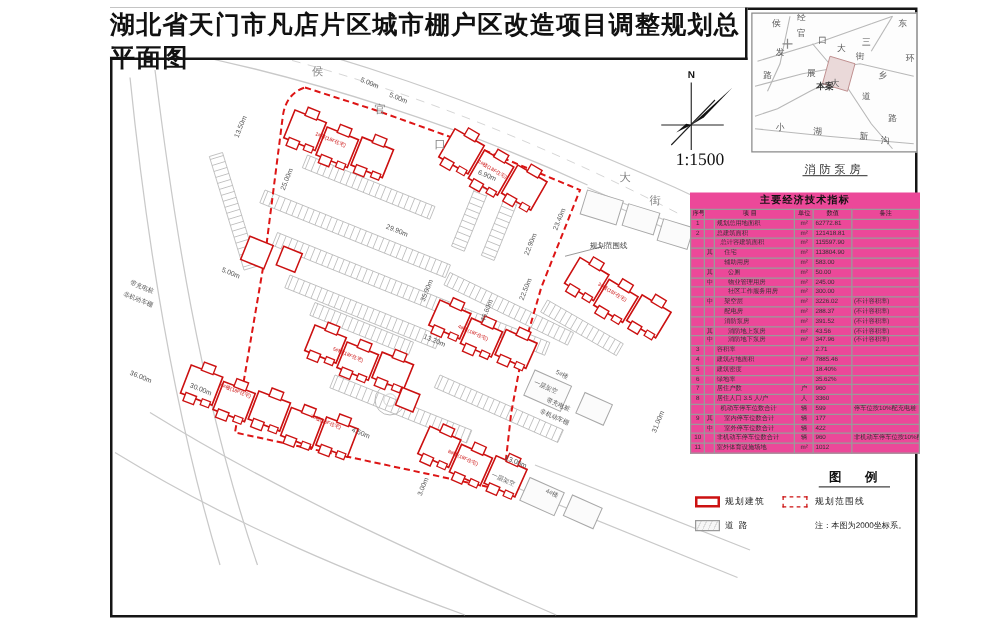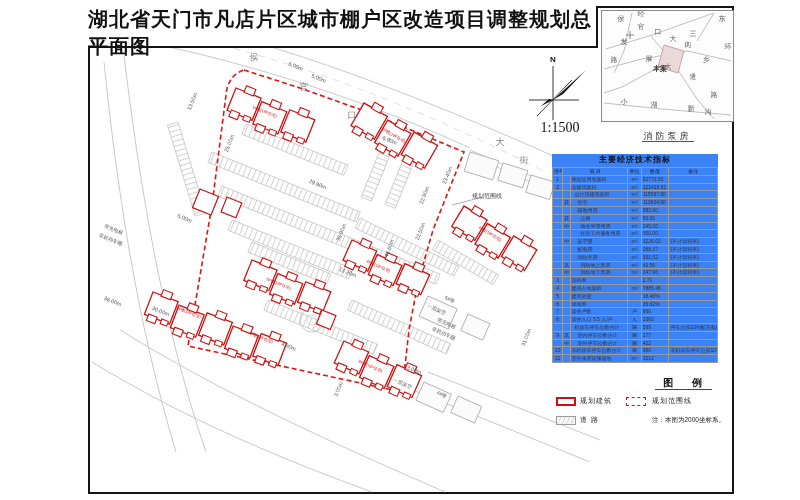--- a/index.html
+++ b/index.html
@@ -12,21 +12,21 @@
          box-sizing:border-box;display:flex;align-items:flex-start;justify-content:center;
          background:#fff;z-index:5;}
   .title-box span{font-size:20px;font-weight:bold;letter-spacing:1px;color:#111;}
   #plan{position:absolute;left:0;top:0;z-index:2;}
   
   .locmap{position:absolute;left:601px;top:10px;width:133px;height:130px;z-index:6;}
   .locmap svg{border:1px solid #8a8a8a;background:#fdfdfd;display:block;}
   .loc-caption{width:100%;text-align:center;margin-top:3px;}
   .loc-caption span{font-size:9px;letter-spacing:3px;color:#333;border-bottom:1px solid #555;padding:0 2px;}
   
-  .indicators{position:absolute;left:552px;top:154px;width:166px;z-index:6;background:#3b82f6;}
+  .indicators{position:absolute;left:552px;top:154px;width:184px;z-index:6;background:#ec4899;}
   .ind-title{text-align:center;font-size:8px;font-weight:bold;letter-spacing:1px;margin-bottom:2px;color:#111;}
   .indicators table{border-collapse:collapse;width:100%;table-layout:fixed;}
   .indicators td,.indicators th{border:0.5px solid #9a9a9a;font-size:5px;font-weight:normal;
         line-height:6.8px;height:6.8px;padding:0 1px;white-space:nowrap;overflow:hidden;color:#333;}
   .indicators th{text-align:center;color:#222;}
   .td-c{text-align:center;}
   
   .legend{position:absolute;left:556px;top:372px;width:156px;z-index:6;}
   .lg-title{text-align:right;margin-bottom:6px;}
   .lg-title span{font-size:10px;font-weight:bold;letter-spacing:8px;padding:0 2px 1px 8px;border-bottom:1px solid #444;color:#111;}

